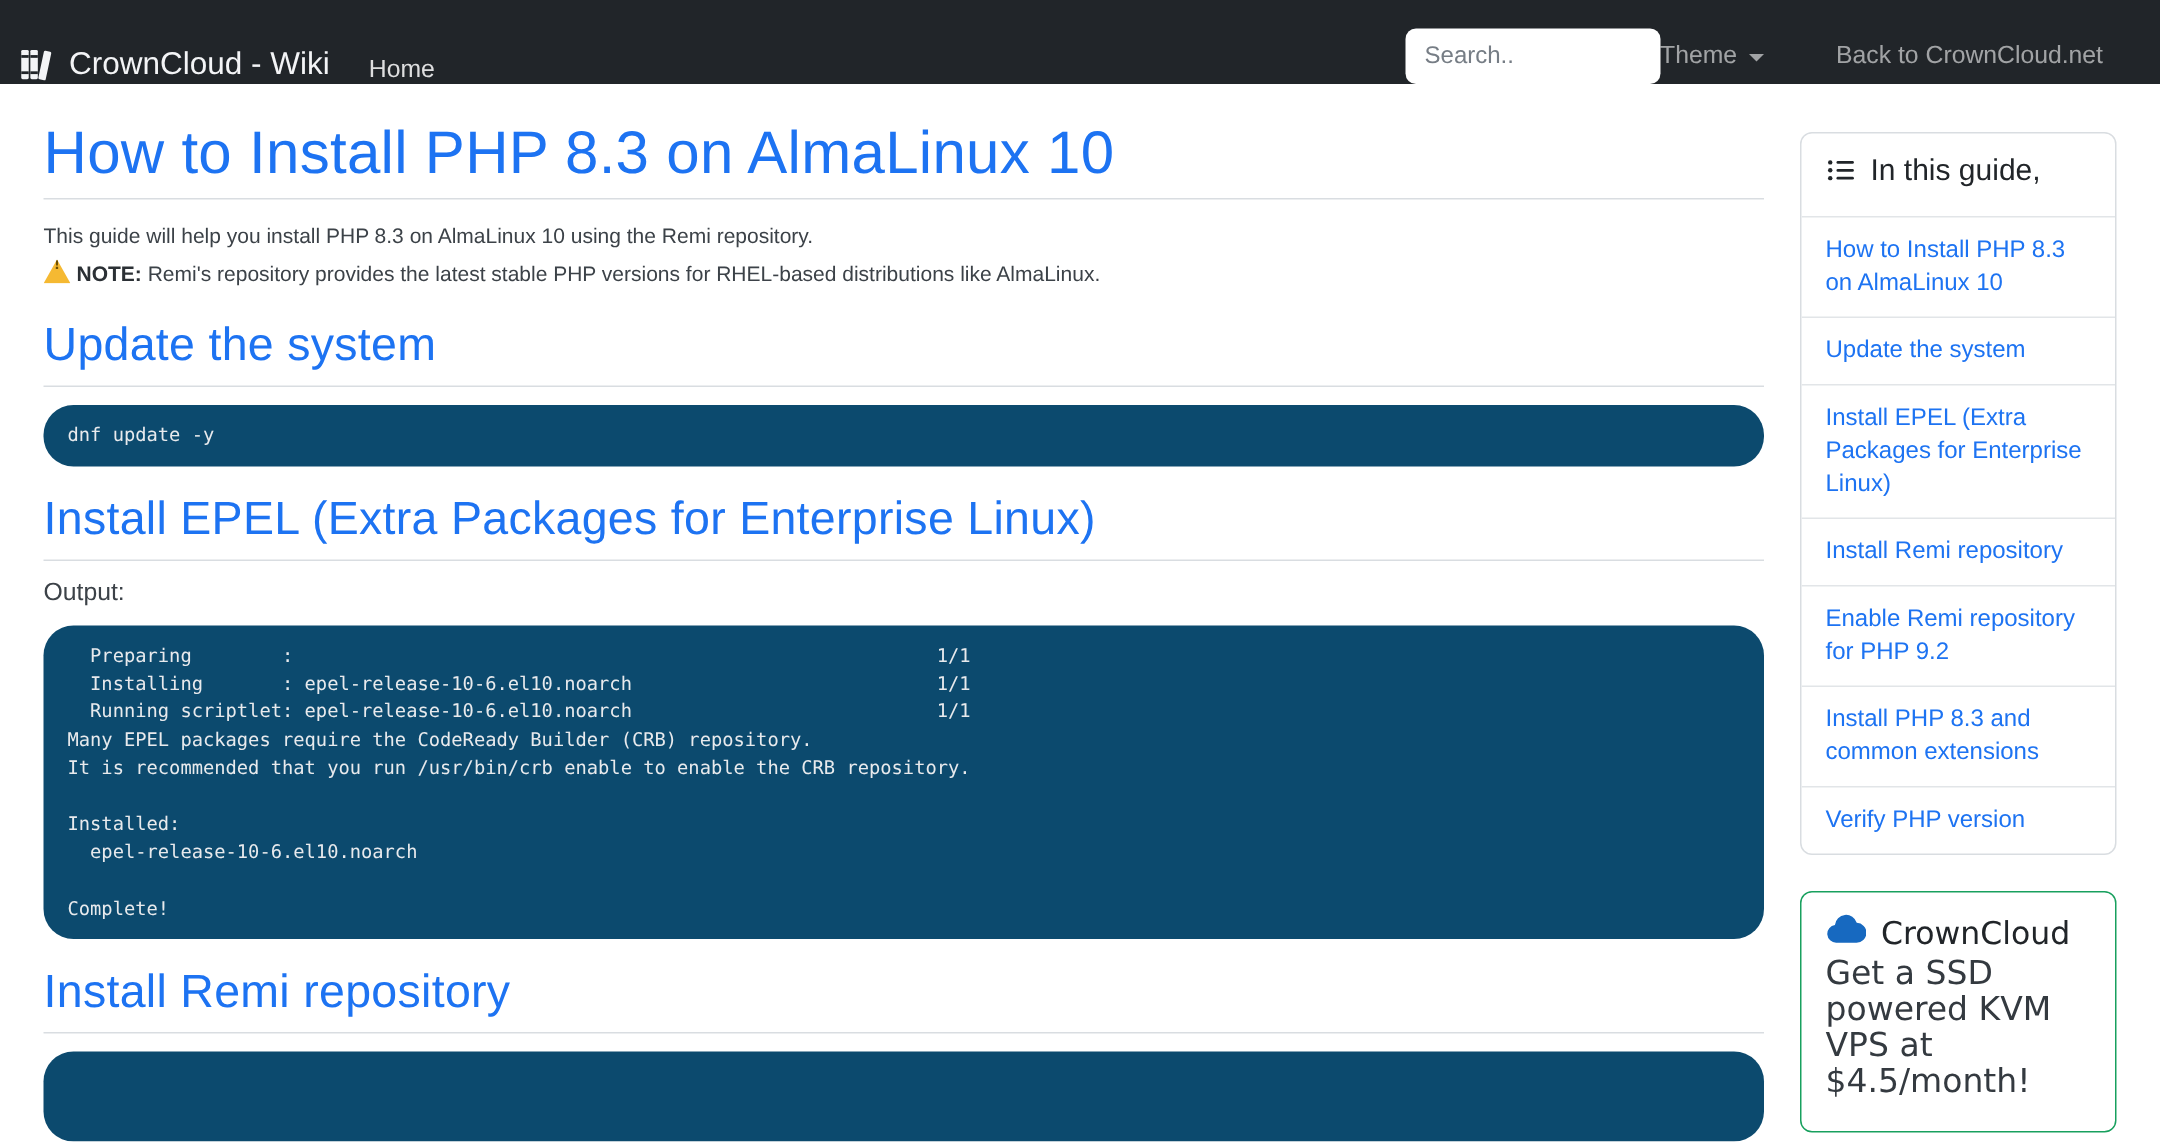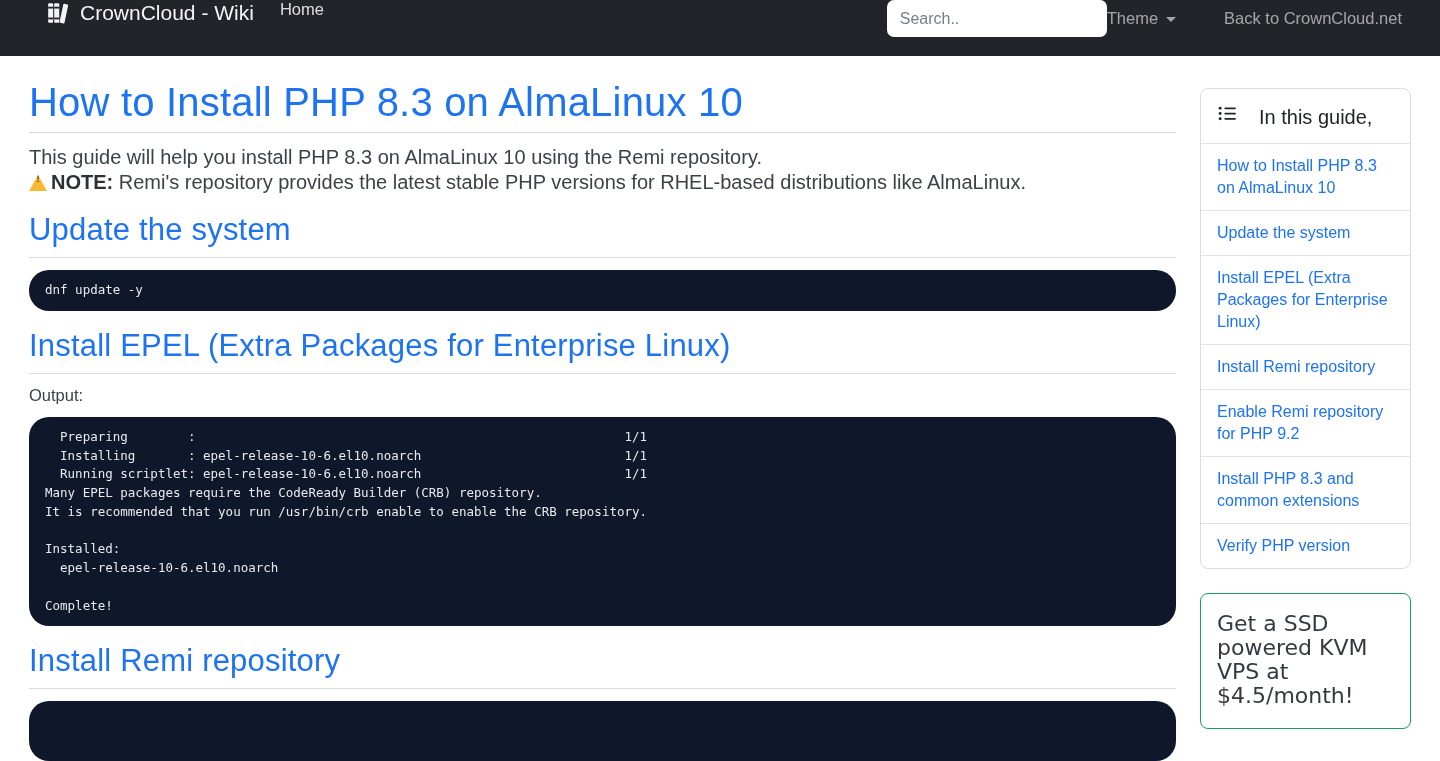--- a/index.html
+++ b/index.html
@@ -7,29 +7,29 @@
   body {
     width: 1440px; height: 761px; overflow: hidden;
     background: #ffffff;
     font-family: "Liberation Sans", sans-serif;
     color: #343a40;
   }
 
   
   .navbar {
     height: 56px; background: #212529;
-    display: flex; align-items: flex-start;
-    padding: 0 38px 0 46px;
+    display: flex; align-items: flex-end;
+    padding: 0 38px 0 12px;
   }
   .brand { display: flex; align-items: center; gap: 8px; color: #f3f4f6; font-size: 21px; cursor: pointer; }
   .brand svg { display: block; }
   .nav-home { margin-left: 26px; color: rgba(255,255,255,0.85); font-size: 16.5px; cursor: pointer; }
   .nav-right { margin-left: auto; display: flex; align-items: center; }
   .search-input {
-    width: 220px; height: 37px; border: none; border-radius: 7px;
+    width: 170px; height: 37px; border: none; border-radius: 7px;
     padding: 0 13px; font-size: 16px; font-family: "Liberation Sans", sans-serif;
     color: #4d7c0f; outline: none; background: #fff;
   }
   .search-input::placeholder { color: #767d85; }
   .nav-muted { color: rgba(255,255,255,0.58); font-size: 16.5px; cursor: pointer; }
   .theme-toggle { display: inline-flex; align-items: center; }
   .caret-down {
     display: inline-block; width: 0; height: 0; margin-left: 8px; margin-top: 2px;
     border-left: 5px solid transparent; border-right: 5px solid transparent;
     border-top: 5px solid rgba(255,255,255,0.58);
@@ -44,47 +44,47 @@
   
   h1.page-title {
     margin: 0; font-size: 40px; line-height: 44px; font-weight: 500;
     color: #1d73f2; letter-spacing: 0.2px;
   }
   h2.section-heading {
     margin: 16px 0 0 0; font-size: 31px; line-height: 38px; font-weight: 500;
     color: #1d73f2; letter-spacing: 0.2px;
   }
   hr.divider { border: none; border-top: 1px solid #d9dde1; margin: 8px 0 12px 0; }
-  .intro-block { margin: 0 0 11px 0; font-size: 20px; line-height: 25px; color: #3c4248; }
+  .intro-block { margin: 0 0 11px 0; font-size: 14px; line-height: 25px; color: #3c4248; }
   .note-label { font-weight: bold; color: #2b3035; }
   .warning-icon {
     position: relative; display: inline-block; width: 18px; height: 16px;
     background: #f5b932; clip-path: polygon(50% 0, 100% 100%, 0 100%);
     vertical-align: -2px; margin-right: 4px;
   }
   .warning-icon::after {
     content: "!"; position: absolute; left: 0; right: 0; bottom: 0px;
     text-align: center; font-size: 11px; font-weight: bold; color: #6d4e00;
   }
   .code-block {
-    background: #0f172a; border-radius: 20px; padding: 11px 16px; margin-top: 0;
+    background: #0c4a6e; border-radius: 20px; padding: 11px 16px; margin-top: 0;
   }
   .code-block pre {
     margin: 0; font-family: "DejaVu Sans Mono", "Liberation Mono", monospace;
     font-size: 12.5px; line-height: 1.5; color: #e8eaed; white-space: pre;
   }
   .output-label { margin: 12px 0; font-size: 16.5px; color: #3c4248; }
   .code-partial { height: 60px; }
 
   
   .card {
     border: 1px solid #d9dde1; border-radius: 8px; background: #fff; overflow: hidden;
   }
   .card-header {
-    display: flex; align-items: flex-end; gap: 21px;
+    display: flex; align-items: flex-start; gap: 9px;
     padding: 14px 16px; font-size: 20px; color: #212529;
   }
   .toc-list { list-style: none; margin: 0; padding: 0; }
   .toc-item {
     border-top: 1px solid #e2e5e8; padding: 11px 16px;
     color: #1d73f2; font-size: 16px; line-height: 22px; cursor: pointer;
   }
   .promo-card {
     margin-top: 24px; border: 1px solid #18a05e; border-radius: 8px;
     padding: 14px 16px 20px 16px; font-family: "DejaVu Sans", sans-serif;
@@ -188,17 +188,25 @@
         <li class="toc-item">Update the system</li>
         <li class="toc-item">Install EPEL (Extra Packages for Enterprise Linux)</li>
         <li class="toc-item">Install Remi repository</li>
         <li class="toc-item">Enable Remi repository for PHP 9.2</li>
         <li class="toc-item">Install PHP 8.3 and common extensions</li>
         <li class="toc-item">Verify PHP version</li>
       </ul>
     </div>
 
     <div class="promo-card">
+      <div class="promo-header">
+        <span>
+          <svg width="27" height="20" viewBox="0 0 24 18">
+            <path fill="#1769c0" d="M6.3 17.5a5.3 5.3 0 0 1-.8-10.55A6.7 6.7 0 0 1 18.6 5.6a5.1 5.1 0 0 1-.3 11.9z"></path>
+          </svg>
+        </span>
+        <span>CrownCloud</span>
+      </div>
       <div class="promo-text">Get a SSD powered KVM VPS at $4.5/month!</div>
     </div>
 
   </aside>
 </div>
 
 </body></html>

